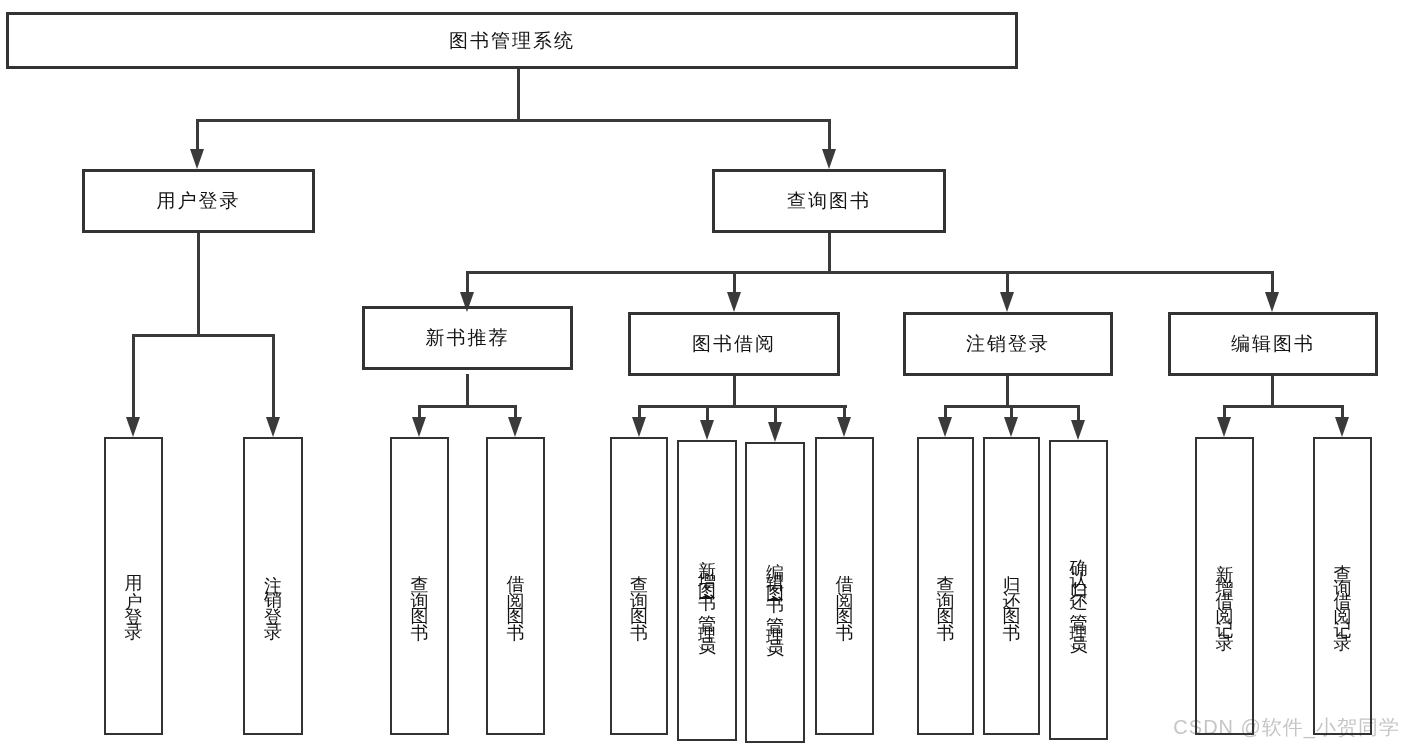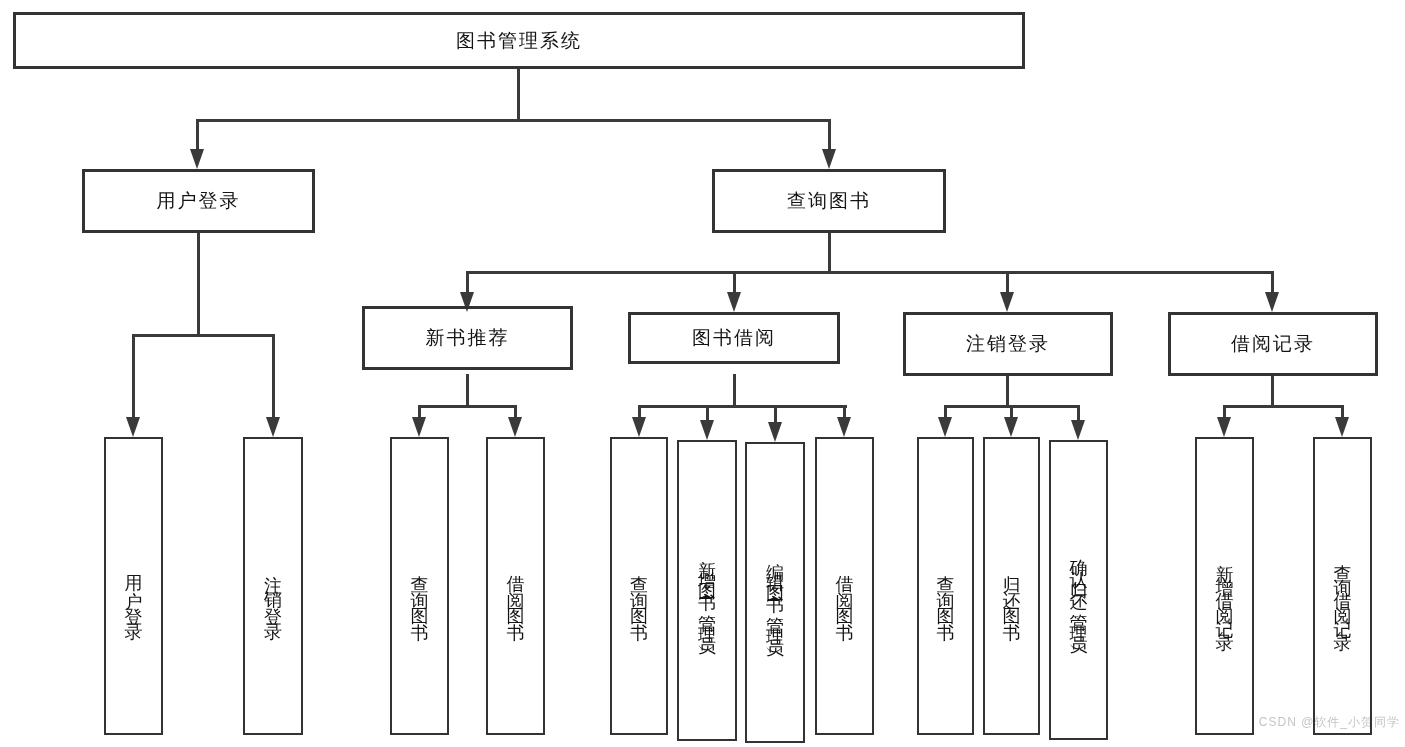--- a/index.html
+++ b/index.html
@@ -21,21 +21,21 @@
   .ls9 { letter-spacing:11px; padding-top:9px; }
   .h { position:absolute; height:3px; background:#3a3a3a; z-index:1; }
   .v { position:absolute; width:3px;  background:#3a3a3a; z-index:1; }
   .arw {
     position:absolute; width:0; height:0; z-index:1;
     border-left:7px solid transparent; border-right:7px solid transparent;
     border-top:20px solid #3a3a3a;
   }
   .wm {
     position:absolute; right:5px; top:714px; z-index:1;
-    color:#c5c5c5; font-size:12px; letter-spacing:1px; white-space:nowrap;margin-left:16px;
+    color:#c5c5c5; font-size:20px; letter-spacing:1px; white-space:nowrap;margin-left:16px;
   }
 </style>
 </head>
 <body>
 
 <div class="stage">
 
   <div class="v" style="left:517px;top:66px;height:56px"></div>
   <div class="h" style="left:196px;top:119px;width:635px"></div>
   <div class="v" style="left:196px;top:119px;height:33px"></div>
@@ -88,42 +88,42 @@
   <div class="arw" style="left:1004px;top:417px"></div>
   <div class="arw" style="left:1071px;top:420px"></div>
 
   <div class="v" style="left:1271px;top:374px;height:34px"></div>
   <div class="h" style="left:1223px;top:405px;width:121px"></div>
   <div class="v" style="left:1223px;top:405px;height:14px"></div>
   <div class="v" style="left:1341px;top:405px;height:14px"></div>
   <div class="arw" style="left:1217px;top:417px"></div>
   <div class="arw" style="left:1335px;top:417px"></div>
 
-  <div class="box" style="left:13px;top:12px;width:1012px;height:57px">
+  <div class="box" style="left:6px;top:12px;width:1012px;height:57px">
     <span>图书管理系统</span>
   </div>
 
   <div class="box" style="left:82px;top:169px;width:233px;height:64px">
     <span>用户登录</span>
   </div>
   <div class="box" style="left:712px;top:169px;width:234px;height:64px">
     <span>查询图书</span>
   </div>
 
   <div class="box" style="left:362px;top:306px;width:211px;height:64px">
     <span>新书推荐</span>
   </div>
-  <div class="box" style="left:628px;top:312px;width:212px;height:52px">
+  <div class="box" style="left:628px;top:312px;width:212px;height:64px">
     <span>图书借阅</span>
   </div>
   <div class="box" style="left:903px;top:312px;width:210px;height:64px">
     <span>注销登录</span>
   </div>
   <div class="box" style="left:1168px;top:312px;width:210px;height:64px">
-    <span>借阅记录</span>
+    <span>编辑图书</span>
   </div>
 
   <div class="box vbox" style="left:104px;top:437px;width:59px;height:298px">
     <span class="vt">用户登录</span>
   </div>
   <div class="box vbox" style="left:243px;top:437px;width:60px;height:298px">
     <span class="vt">注销登录</span>
   </div>
 
   <div class="box vbox" style="left:390px;top:437px;width:59px;height:298px">

